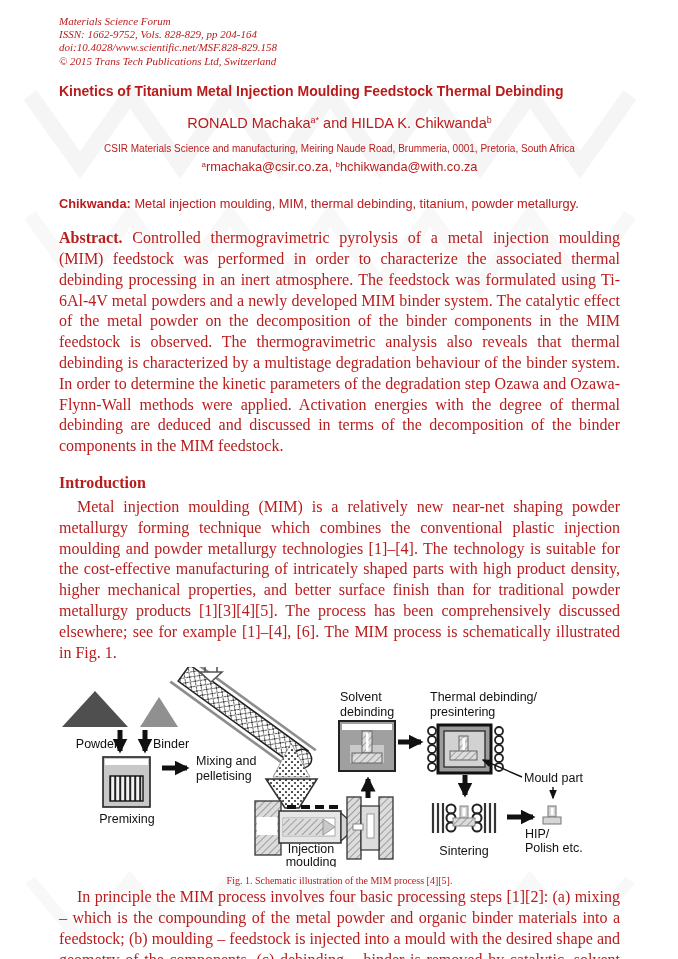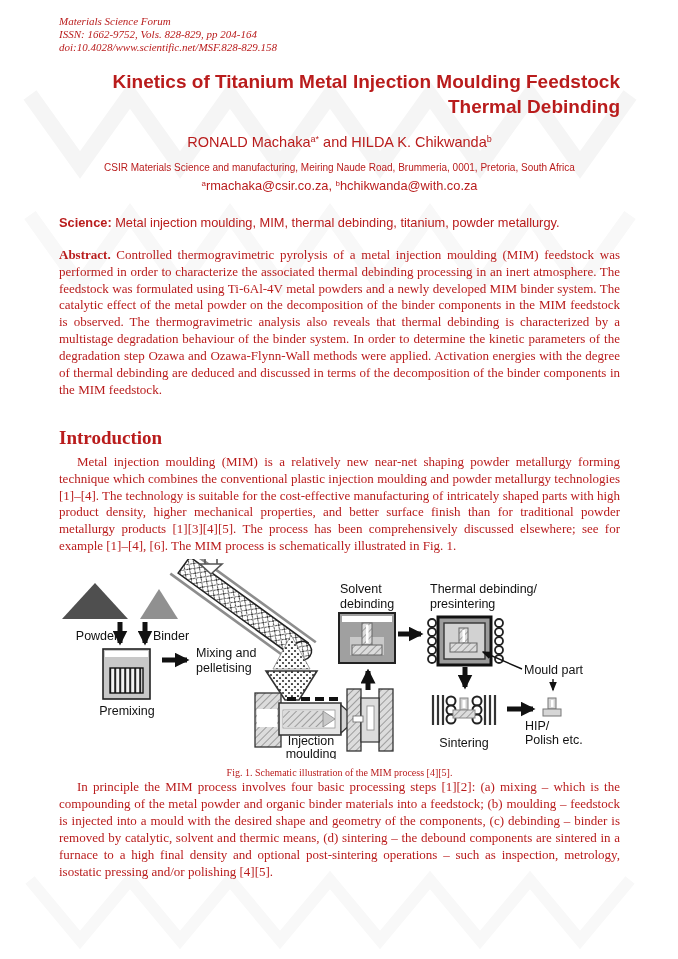--- a/index.html
+++ b/index.html
@@ -6,34 +6,34 @@
   .page { position:relative; width:678px; height:959px; background:#fff; overflow:hidden;
           font-family:"Liberation Serif", serif; color:#b91c1c; }
   .wm { position:absolute; left:0; top:0; z-index:0; }
   .content { position:absolute; left:59px; top:0; width:561px; z-index:1; }
 
   .hdr { display:flex; justify-content:space-between; margin-top:15px;
          font-style:italic; font-size:11px; line-height:1.2;
          font-family:"Liberation Serif", serif; }
   .hdr-right { text-align:right; }
 
-  .title { margin-top:14px; text-align:right; font-weight:bold; font-size:19px;
+  .title { margin-top:14px; text-align:left; font-weight:bold; font-size:14px;
            line-height:1.32; font-family:"Liberation Sans", sans-serif; }
   .authors { margin-top:15px; text-align:center; font-size:14.5px;
              font-family:"Liberation Sans", sans-serif; }
   .sp { font-size:0.62em; vertical-align:0.55em; }
   .affil { margin-top:11px; text-align:center; font-size:10px; line-height:1.3;
            font-family:"Liberation Sans", sans-serif; }
   .emails { margin-top:4px; text-align:center; font-size:12.8px;
             font-family:"Liberation Sans", sans-serif; }
   .kw { margin-top:22px; font-size:12.8px; font-family:"Liberation Sans", sans-serif; }
-  .para { margin:0; text-align:justify; font-size:13px; line-height:1.3;
+  .para { margin:0; text-align:justify; font-size:16px; line-height:1.3;
           font-family:"Liberation Serif", serif; }
   .abstract { margin-top:17px; }
-  .h-intro { margin-top:28px; font-weight:bold; font-size:19px;
+  .h-intro { margin-top:17px; font-weight:bold; font-size:16px;
              font-family:"Liberation Serif", serif; }
   .p1 { margin-top:5px; text-indent:18px; }
   .figwrap { margin-top:4px; }
   .caption { text-align:center; font-size:10px; margin-top:4px;
              font-family:"Liberation Serif", serif; }
   .p2 { margin-top:1px; text-indent:18px; }
 
   svg text { font-family:"Liberation Sans", sans-serif; font-size:12.5px; fill:#111; }
 </style>
 </head>
@@ -47,32 +47,33 @@
     <path d="M30,880 L80,940 130,880 180,940 230,880 280,940 330,880 380,940 430,880 480,940 530,880 580,940 630,880" stroke="#f8f8f8" stroke-width="12" fill="none"></path>
   </svg>
 
   <div class="content">
 
     <div class="hdr">
       <div class="hdr-left">
         <div>Materials Science Forum</div>
         <div>ISSN: 1662-9752, Vols. 828-829, pp 204-164</div>
         <div>doi:10.4028/www.scientific.net/MSF.828-829.158</div>
+        <div>© 2015 Trans Tech Publications Ltd, Switzerland</div>
       </div>
     </div>
 
     <div class="title">Kinetics of Titanium Metal Injection Moulding Feedstock Thermal Debinding</div>
 
     <div class="authors"><span>RONALD Machaka</span><span class="sp">a*</span><span> and </span><span>HILDA K. Chikwanda</span><span class="sp">b</span></div>
 
     <div class="affil">CSIR Materials Science and manufacturing, Meiring Naude Road, Brummeria, 0001, Pretoria, South Africa</div>
 
     <div class="emails"><span class="sp">a</span><span>rmachaka@csir.co.za,</span> <span class="sp">b</span><span>hchikwanda@with.co.za</span></div>
 
-    <div class="kw"><b>Science:</b><span> Metal injection moulding, MIM, thermal debinding, titanium, powder metallurgy.</span></div>
+    <div class="kw"><b>Chikwanda:</b><span> Metal injection moulding, MIM, thermal debinding, titanium, powder metallurgy.</span></div>
 
     <p class="para abstract"><b>Abstract.</b><span> Controlled thermogravimetric pyrolysis of a metal injection moulding (MIM) feedstock was performed in order to characterize the associated thermal debinding processing in an inert atmosphere. The feedstock was formulated using Ti-6Al-4V metal powders and a newly developed MIM binder system. The catalytic effect of the metal powder on the decomposition of the binder components in the MIM feedstock is observed. The thermogravimetric analysis also reveals that thermal debinding is characterized by a multistage degradation behaviour of the binder system. In order to determine the kinetic parameters of the degradation step Ozawa and Ozawa-Flynn-Wall methods were applied. Activation energies with the degree of thermal debinding are deduced and discussed in terms of the decomposition of the binder components in the MIM feedstock.</span></p>
 
     <div class="h-intro">Introduction</div>
 
     <p class="para p1">Metal injection moulding (MIM) is a relatively new near-net shaping powder metallurgy forming technique which combines the conventional plastic injection moulding and powder metallurgy technologies [1]–[4]. The technology is suitable for the cost-effective manufacturing of intricately shaped parts with high product density, higher mechanical properties, and better surface finish than for traditional powder metallurgy products [1][3][4][5]. The process has been comprehensively discussed elsewhere; see for example [1]–[4], [6]. The MIM process is schematically illustrated in Fig. 1.</p>
 
     <div class="figwrap">
       <svg width="561" height="200" viewBox="0 0 561 200">
         <defs>

